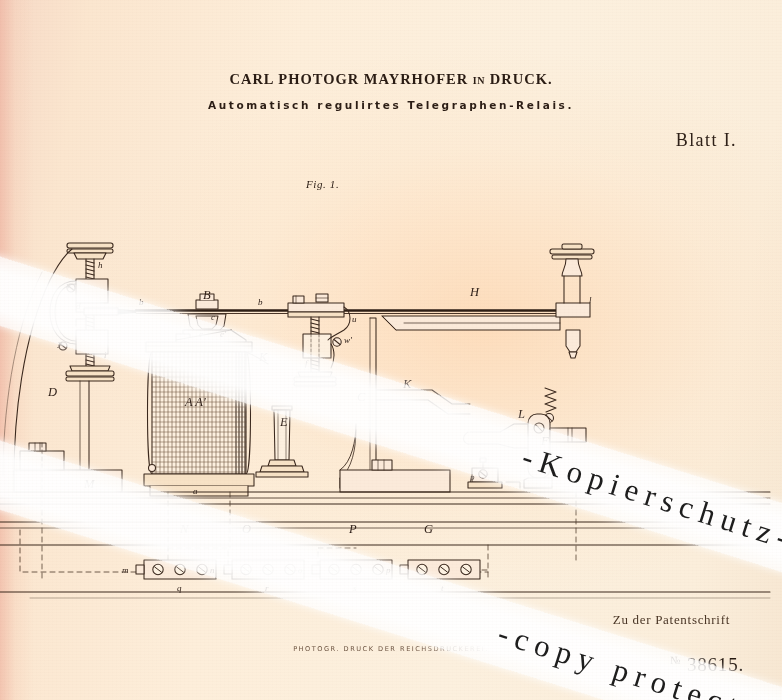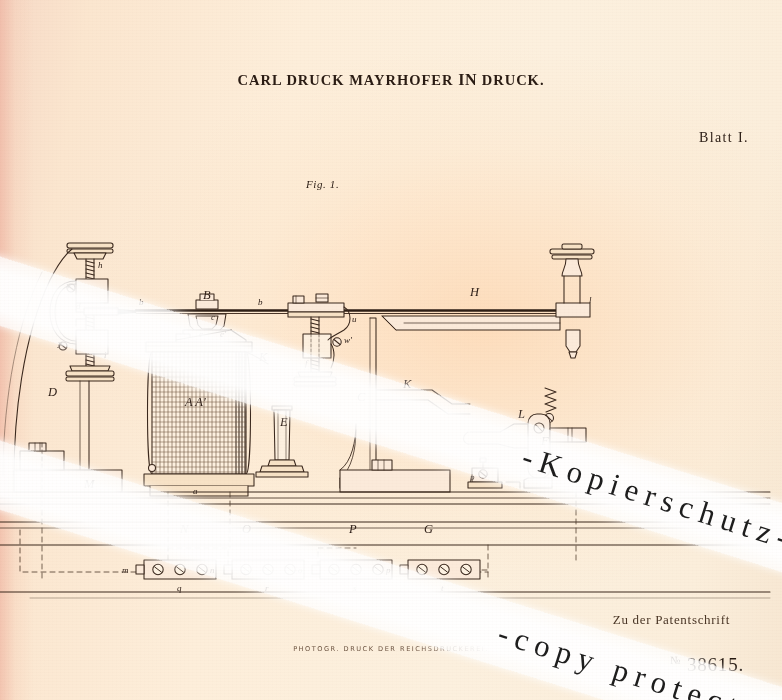--- a/index.html
+++ b/index.html
@@ -27,27 +27,27 @@
       repeating-linear-gradient(90deg, rgba(150,110,80,.045) 0 1px, rgba(0,0,0,0) 1px 4px);
   }
 
   
   .t{position:absolute;color:#2e2018;white-space:nowrap;}
   #title{
     left:0;right:0;top:71px;text-align:center;
     font-size:14.5px;letter-spacing:1.0px;font-variant:small-caps;
     font-weight:600;color:#2a1c14;
   }
-  #title .small{font-size:16px;letter-spacing:.6px;}
+  #title .small{font-size:10px;letter-spacing:.6px;}
   #subtitle{
     left:0;right:0;top:99px;text-align:center;
     font-family:"DejaVu Sans",sans-serif;
     font-size:10.5px;letter-spacing:2.6px;font-weight:700;color:#2b1d15;
   }
-  #blatt{right:33px;top:130px;font-size:14px;letter-spacing:1.4px;}
+  #blatt{right:45px;top:130px;font-size:18px;letter-spacing:1.4px;}
   #figlabel{left:306px;top:178px;font-size:11px;font-style:italic;letter-spacing:.6px;}
   #printer{
     left:0;right:0;top:645px;text-align:center;
     font-family:"DejaVu Sans",sans-serif;
     font-size:6.6px;letter-spacing:1.5px;color:#6b5340;
   }
   #zuder{right:52px;top:612px;font-size:13px;letter-spacing:.7px;color:#4a3626;}
   #patno{right:38px;top:654px;font-size:19px;letter-spacing:.8px;color:#241810;font-family:Liberation Serif, serif;}
   #patno sup{font-size:11px;vertical-align:super;}
 
@@ -448,25 +448,26 @@
           <text x="470" y="480" class="lbl sm" stroke="none">p</text>
           <text x="180" y="533" class="lbl cap" stroke="none">N</text>
           <text x="242" y="533" class="lbl cap" stroke="none">O</text>
           <text x="349" y="533" class="lbl cap" stroke="none">P</text>
           <text x="424" y="533" class="lbl cap" stroke="none">G</text>
         </g>
     </g>
   </svg>
 
   <div class="t" id="title">
-    <span>CARL DRUCK MAYRHOFER</span>
+    <span>CARL PHOTOGR MAYRHOFER</span>
     <span class="small">IN</span>
     <span>DRUCK.</span>
   </div>
 
+  <div class="t" id="subtitle">Automatisch regulirtes Telegraphen-Relais.</div>
 
   <div class="t" id="blatt">Blatt I.</div>
 
   <div class="t" id="figlabel">Fig. 1.</div>
 
   <div class="t" id="zuder">Zu der Patentschrift</div>
   <div class="t" id="patno">
     <sup>№</sup>
     <span>38615.</span>
   </div>

